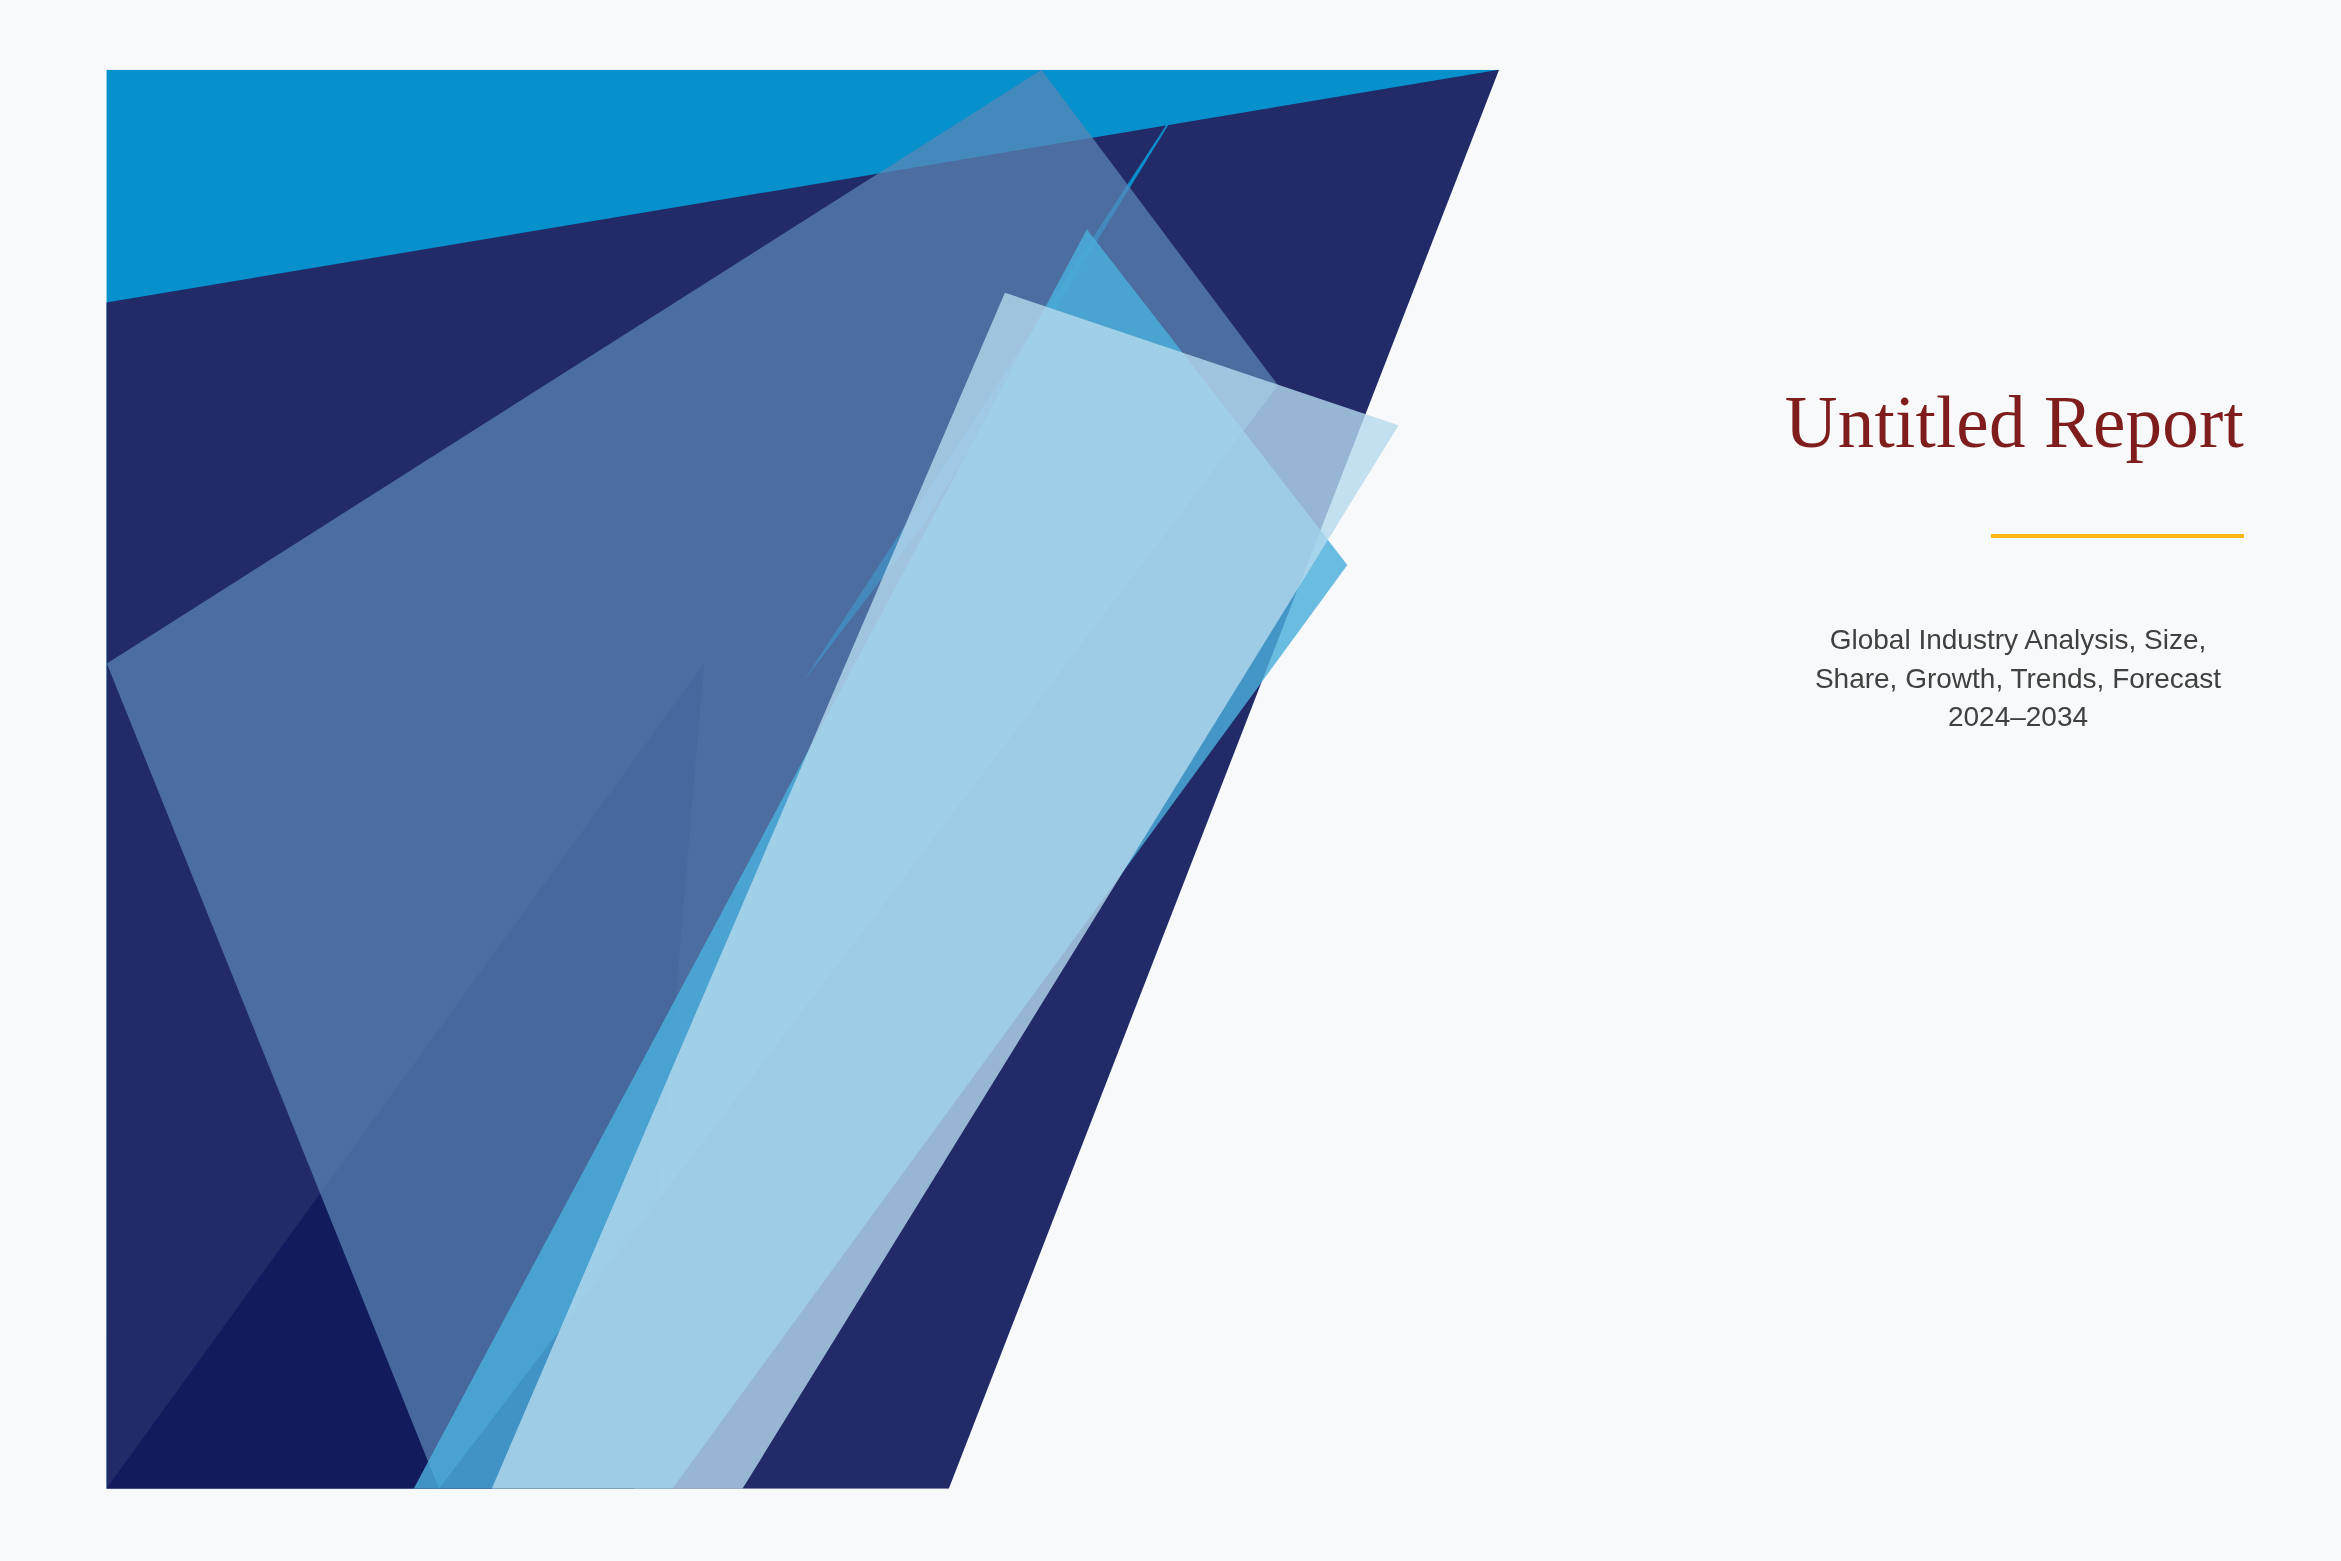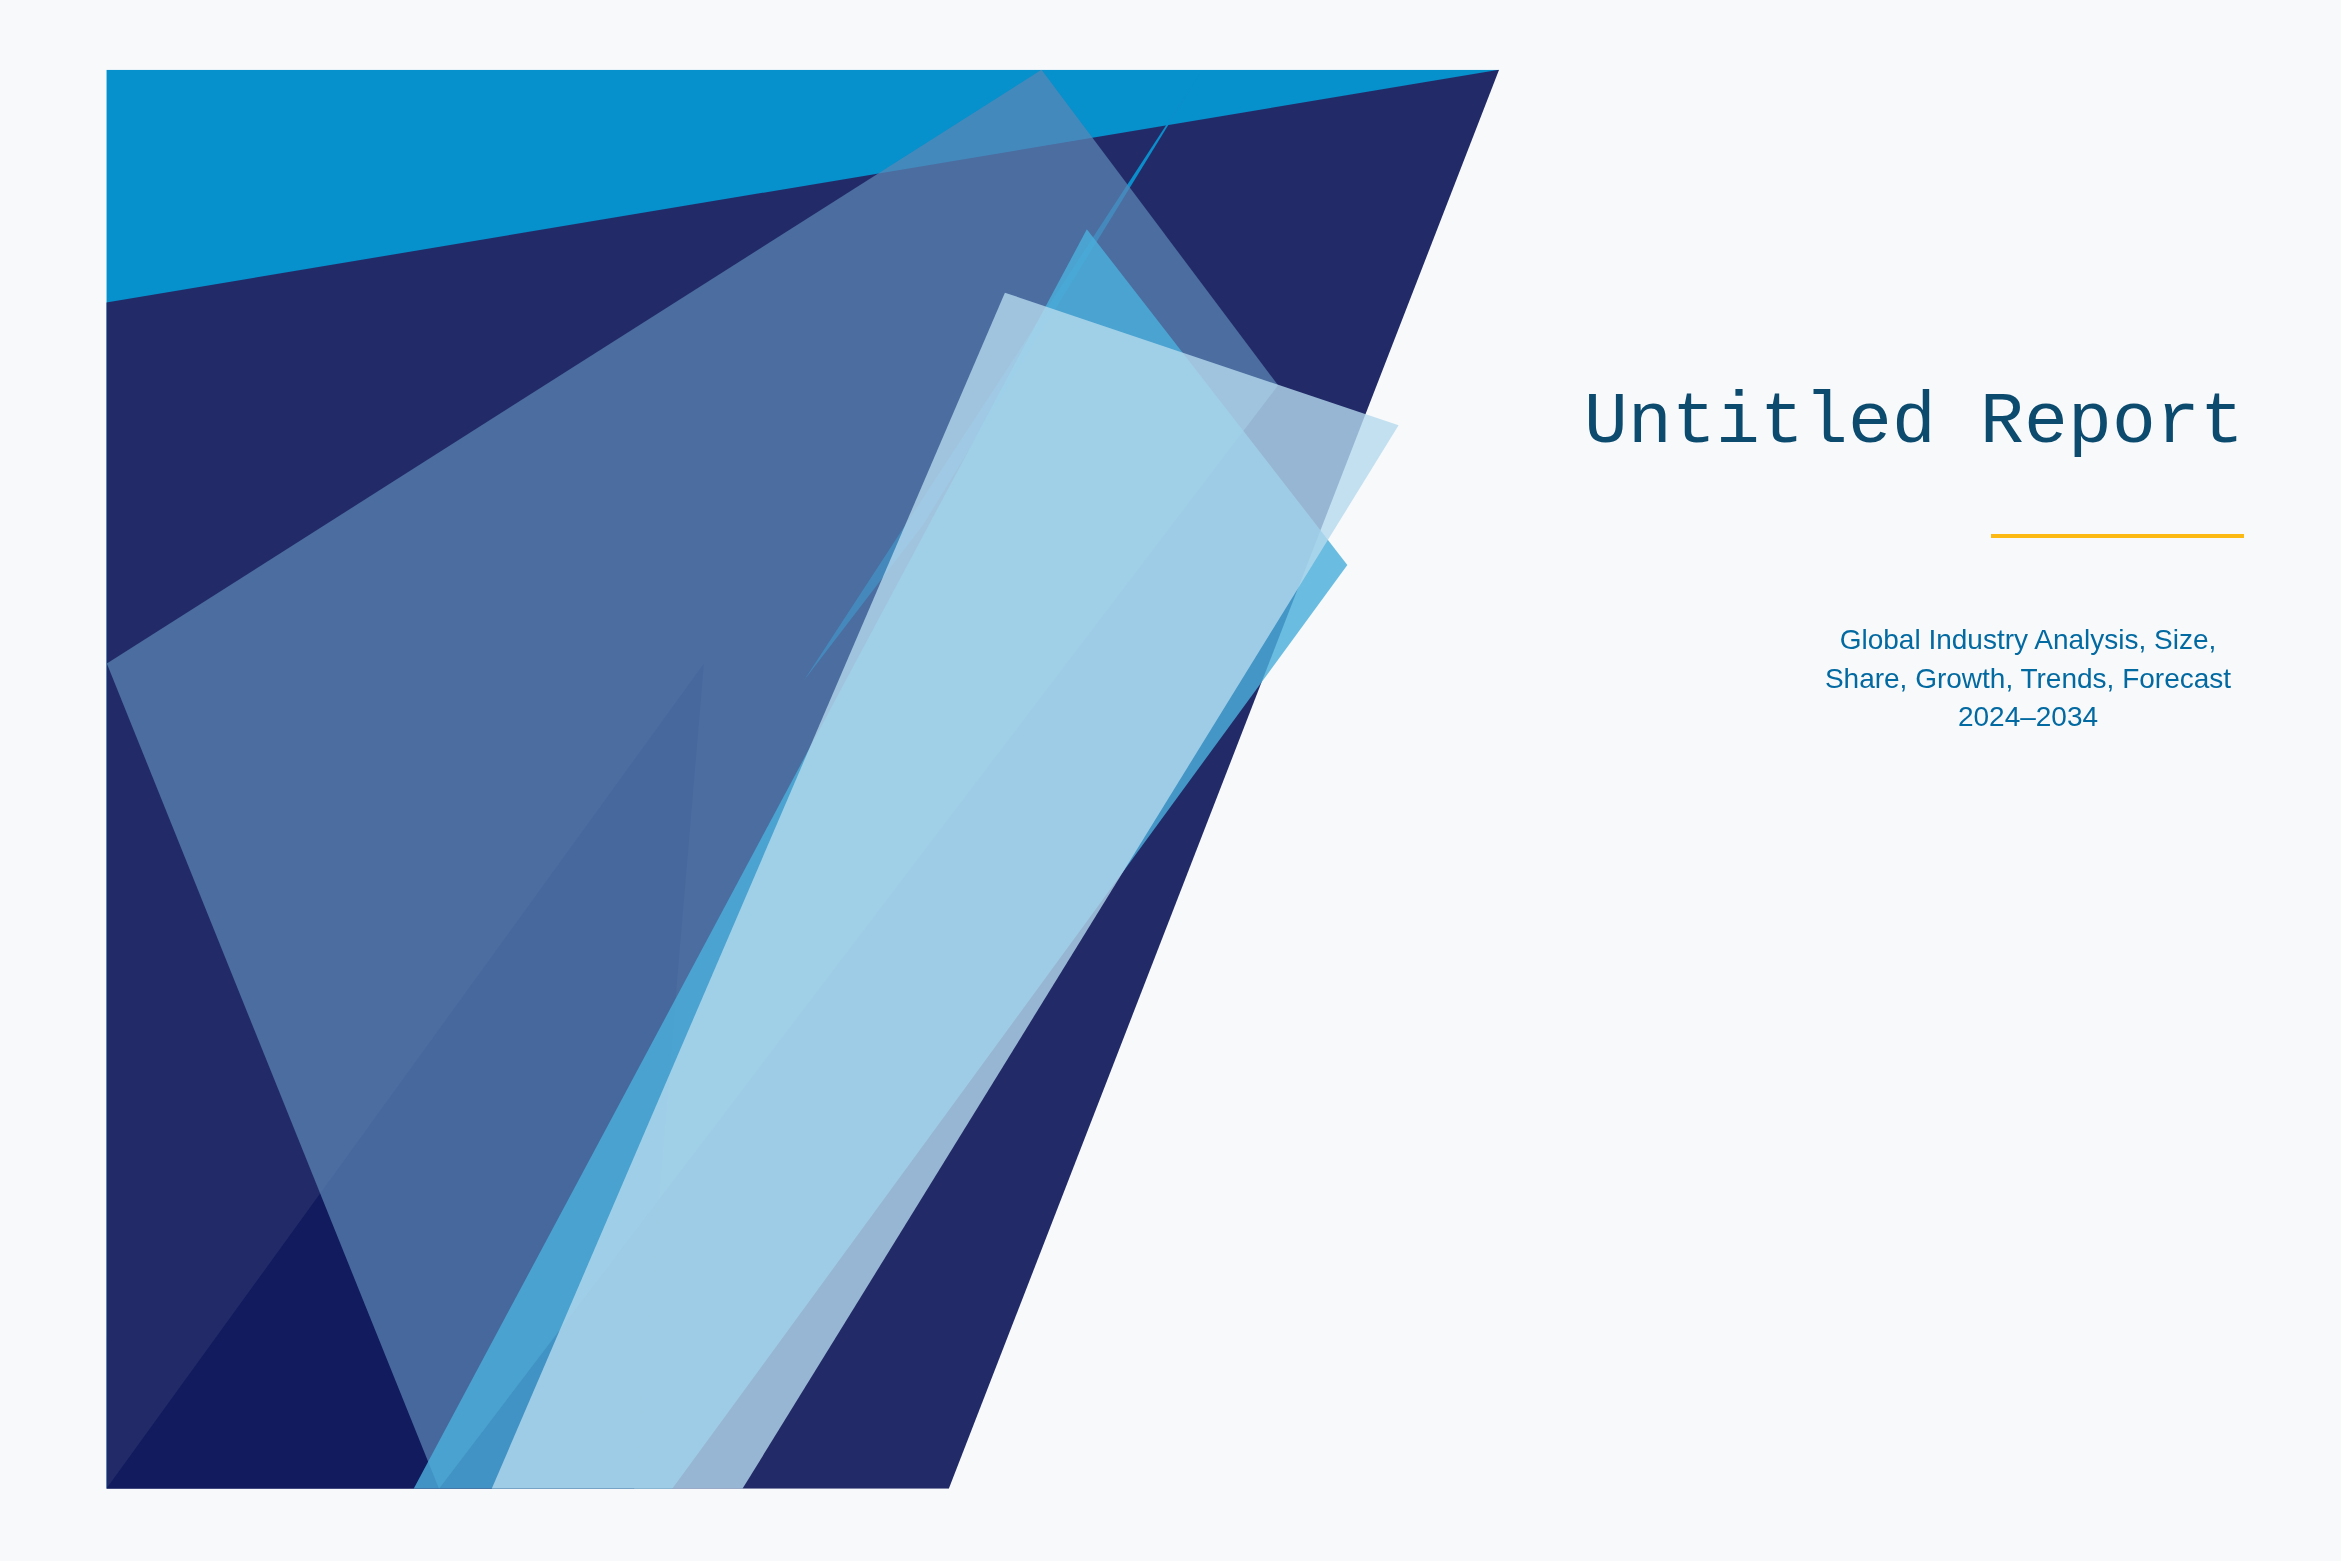--- a/index.html
+++ b/index.html
@@ -49,50 +49,50 @@
     align-items: flex-end;
     justify-content: flex-start;
   }
 
   .report-title {
     margin: 0;
     padding: 0;
     width: 100%;
     text-align: right;
     margin-top: 385px;
-    font-family: Liberation Mono, monospace;
+    font-family: Liberation Serif, serif;
     font-stretch: condensed;
     font-size: 73px;
     line-height: 1.05;
     font-weight: 400;
     letter-spacing: 0.2px;
-    color: #0c4a6e;
+    color: #7f1d1d;
     white-space: nowrap;
   }
 
   .title-rule {
     margin-top: 72px;
     width: 253px;
     height: 4.4px;
     background: #fcb813;
     flex: none;
   }
 
   .report-subtitle {
-    margin: 4px;
+    margin: 14px;
     padding: 0;
     margin-top: 83px;
     width: 424px;
     text-align: center;
     font-family: "Liberation Sans Narrow", "Liberation Sans", sans-serif;
     font-stretch: condensed;
     font-size: 28px;
     line-height: 1.38;
     font-weight: 400;
-    color: #0369a1;
+    color: #404040;
   }
 </style>
 </head>
 <body>
 
 <div class="cover-page">
 
   <div class="cover-artwork">
     <svg viewBox="0 0 3200 3200" xmlns="http://www.w3.org/2000/svg" aria-hidden="true">
       <defs>

